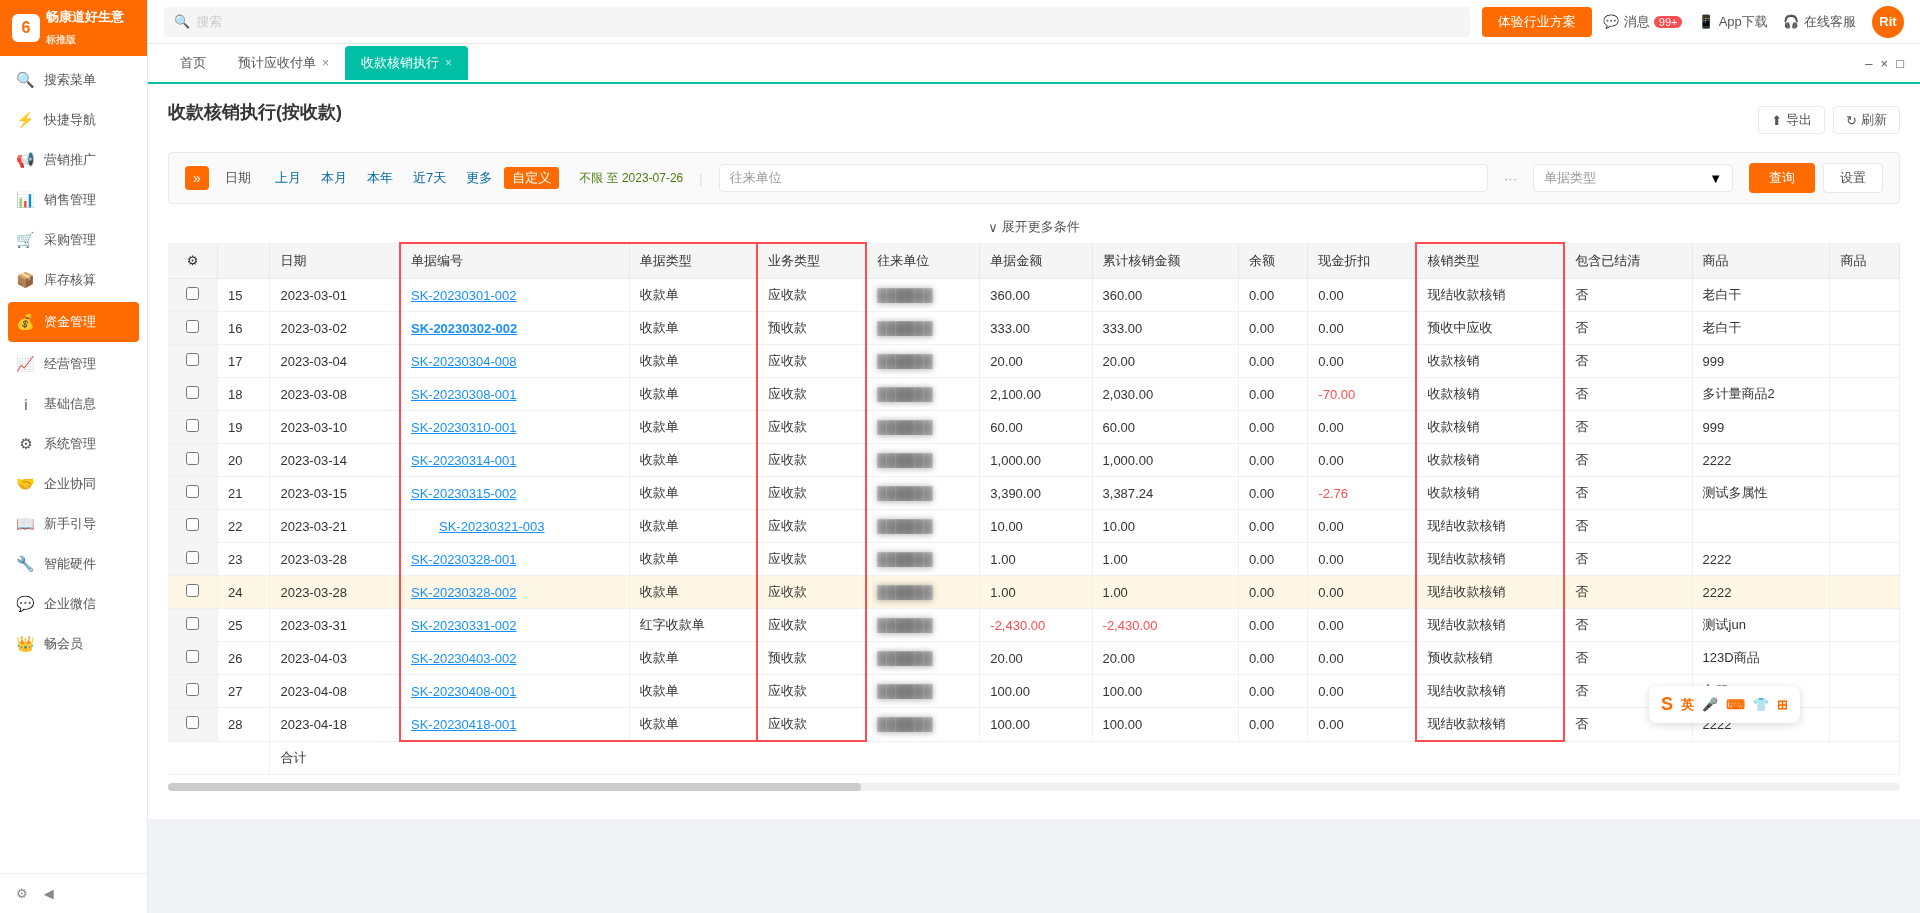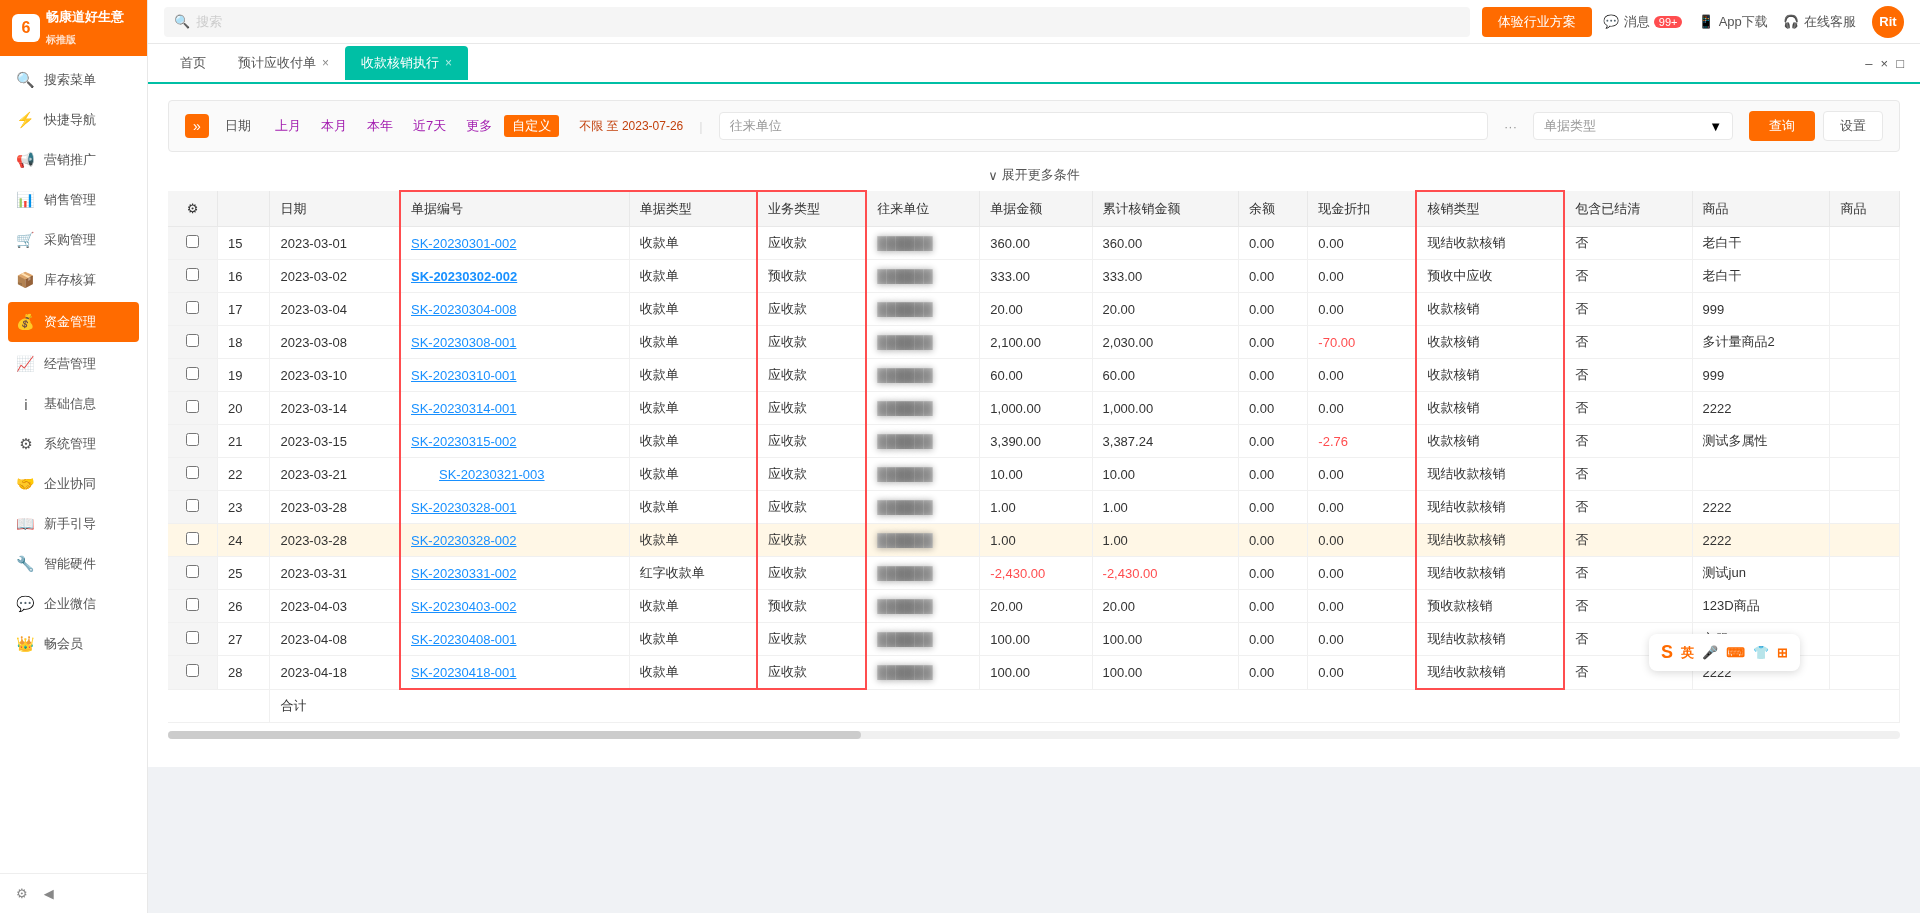--- a/index.html
+++ b/index.html
@@ -130,26 +130,26 @@
     }
     .filter-toggle {
       background: #ff6b00; color: white;
       width: 24px; height: 24px;
       border-radius: 4px;
       display: flex; align-items: center; justify-content: center;
       cursor: pointer; font-size: 14px;
     }
     .filter-label { color: #555; white-space: nowrap; }
     .filter-date-btns { display: flex; gap: 4px; align-items: center; }
-    .filter-date-btn { padding: 2px 8px; cursor: pointer; color: #a21caf; border-radius: 3px; }
+    .filter-date-btn { padding: 2px 8px; cursor: pointer; color: #0369a1; border-radius: 3px; }
     .filter-date-custom {
       background: #ff6b00; color: white;
       padding: 2px 8px; border-radius: 3px; cursor: pointer;
     }
-    .filter-date-range { color: #c2410c; font-size: 12px; }
+    .filter-date-range { color: #4d7c0f; font-size: 12px; }
     .filter-separator { color: #ddd; }
     .filter-field {
       flex: 1; display: flex; align-items: center;
       border: 1px solid #e8e8e8; border-radius: 4px;
       padding: 4px 10px; background: white;
       color: #999;
     }
     .filter-dots { color: #999; }
     .filter-type {
       min-width: 200px; display: flex; align-items: center;
@@ -337,20 +337,33 @@
     <div class="tabs-right">
       <span class="tab-ctrl">–</span>
       <span class="tab-ctrl">×</span>
       <span class="tab-ctrl">□</span>
     </div>
   </div>
 
   <div class="page-content">
     <div class="page-inner">
 
+      <div style="display:flex;align-items:center;margin-bottom:12px;">
+        <h2 class="page-title">收款核销执行(按收款)</h2>
+        <div class="top-right-actions">
+          <button class="export-btn">
+            <span>⬆</span>
+            <span>导出</span>
+          </button>
+          <button class="refresh-btn">
+            <span>↻</span>
+            <span>刷新</span>
+          </button>
+        </div>
+      </div>
 
       <div class="filter-bar">
         <div class="filter-toggle">»</div>
         <span class="filter-label">日期</span>
         <div class="filter-date-btns">
           <span class="filter-date-btn">上月</span>
           <span class="filter-date-btn">本月</span>
           <span class="filter-date-btn">本年</span>
           <span class="filter-date-btn">近7天</span>
           <span class="filter-date-btn">更多</span>

